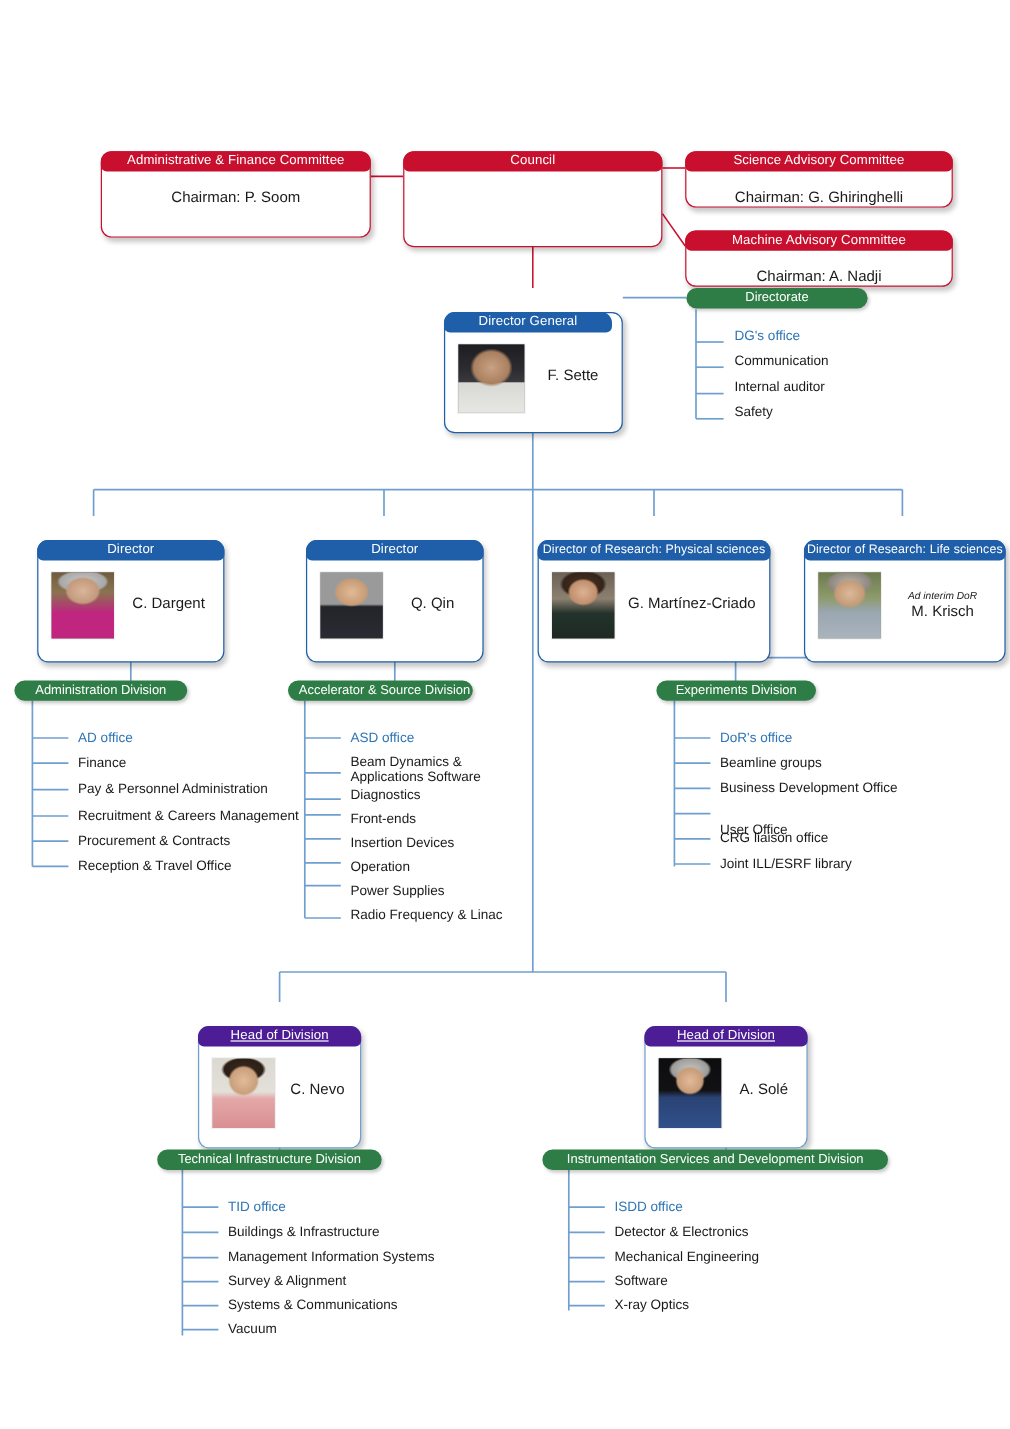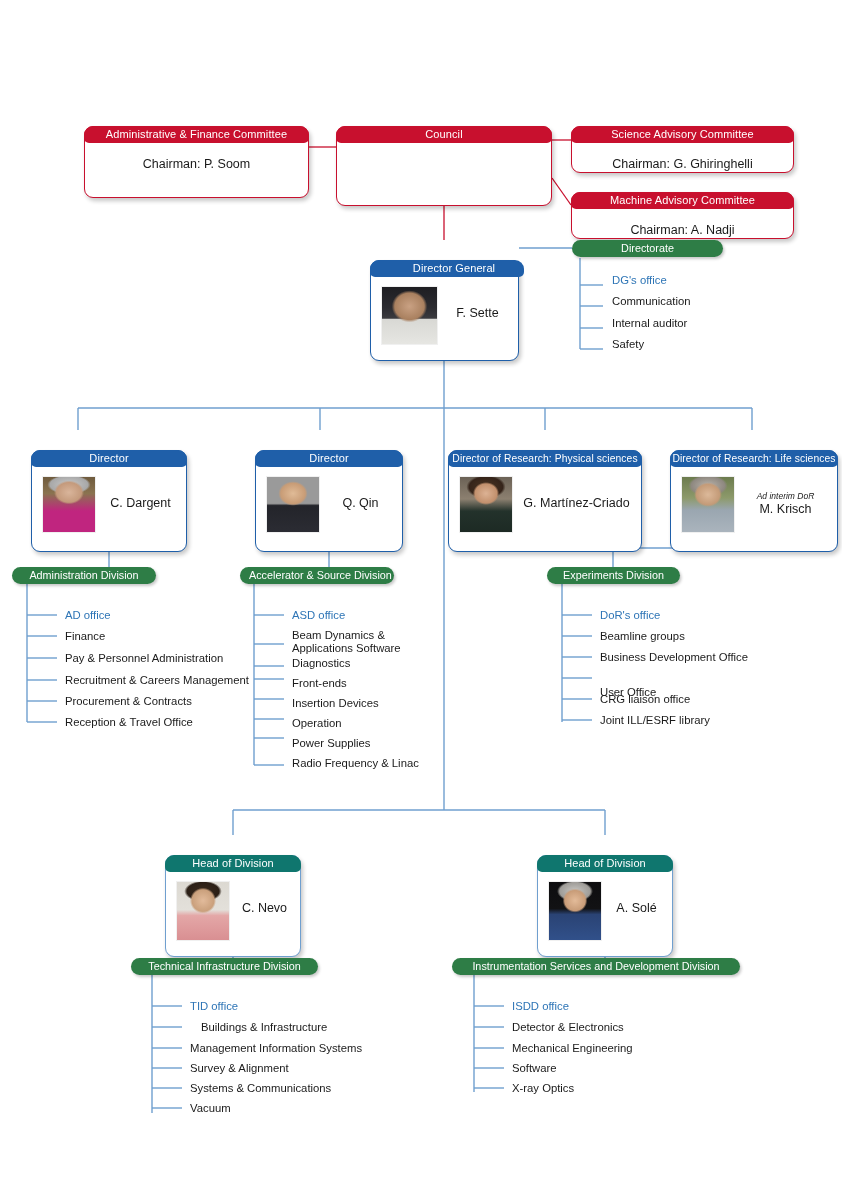--- a/index.html
+++ b/index.html
@@ -46,21 +46,21 @@
     padding-top:13px;
     font-size:12.5px;color:#1a1a1a;
   }
 
   
   .dblue{border:1.4px solid #1F5FA9;}
   .dblue .hdr{background:#1F5FA9;}
 
   
   .lblue{border:1.4px solid #6F9FCF;}
-  .lblue .hdr{background:#0f766e;}
+  .lblue .hdr{background:#4c1d95;text-decoration:underline;}
 
   .person{
     position:absolute;left:0;right:0;top:17px;bottom:0;
     display:flex;align-items:flex-start;
   }
   .photo{
     margin:9px 0 0 11px;
     flex:0 0 auto;
     border:0;
     background-size:cover;background-position:center top;
@@ -240,21 +240,21 @@
     <div class="hdr" style="width:223px;">Science Advisory Committee</div>
     <div class="body">Chairman: G. Ghiringhelli</div>
   </div>
 
   <div class="card red" style="left:571px;top:172px;width:223px;height:47px;">
     <div class="hdr" style="width:223px;">Machine Advisory Committee</div>
     <div class="body">Chairman: A. Nadji</div>
   </div>
 
   <div class="card dblue" style="left:370px;top:240px;width:149px;height:101px;">
-    <div class="hdr" style="width:140px;padding-left:14px;">Director General</div>
+    <div class="hdr" style="width:140px;">Director General</div>
     <div class="person">
       <div class="photo ph-sette" style="width:55px;height:57px;"></div>
       <div class="nameblock">
         <div class="pname">F. Sette</div>
       </div>
     </div>
   </div>
 
   <div class="pill" style="left:572px;top:240px;width:151px;">Directorate</div>
   <div class="items" style="left:612px;top:274px;">
@@ -353,21 +353,21 @@
       <div class="photo ph-sole" style="width:52px;height:58px;"></div>
       <div class="nameblock">
         <div class="pname">A. Solé</div>
       </div>
     </div>
   </div>
 
   <div class="pill" style="left:131px;top:958px;width:187px;">Technical  Infrastructure Division</div>
   <div class="items" style="left:190px;top:1000px;">
     <div class="item accent" style="top:0px;">TID office</div>
-    <div class="item" style="top:21px;margin-left:11px;">Buildings &amp; Infrastructure</div>
+    <div class="item" style="top:21px;">Buildings &amp; Infrastructure</div>
     <div class="item" style="top:42px;">Management  Information Systems</div>
     <div class="item" style="top:62px;">Survey &amp; Alignment</div>
     <div class="item" style="top:82px;">Systems &amp; Communications</div>
     <div class="item" style="top:102px;">Vacuum</div>
   </div>
 
   <div class="pill" style="left:452px;top:958px;width:288px;">Instrumentation  Services and Development Division</div>
   <div class="items" style="left:512px;top:1000px;">
     <div class="item accent" style="top:0px;">ISDD office</div>
     <div class="item" style="top:21px;">Detector &amp; Electronics</div>

